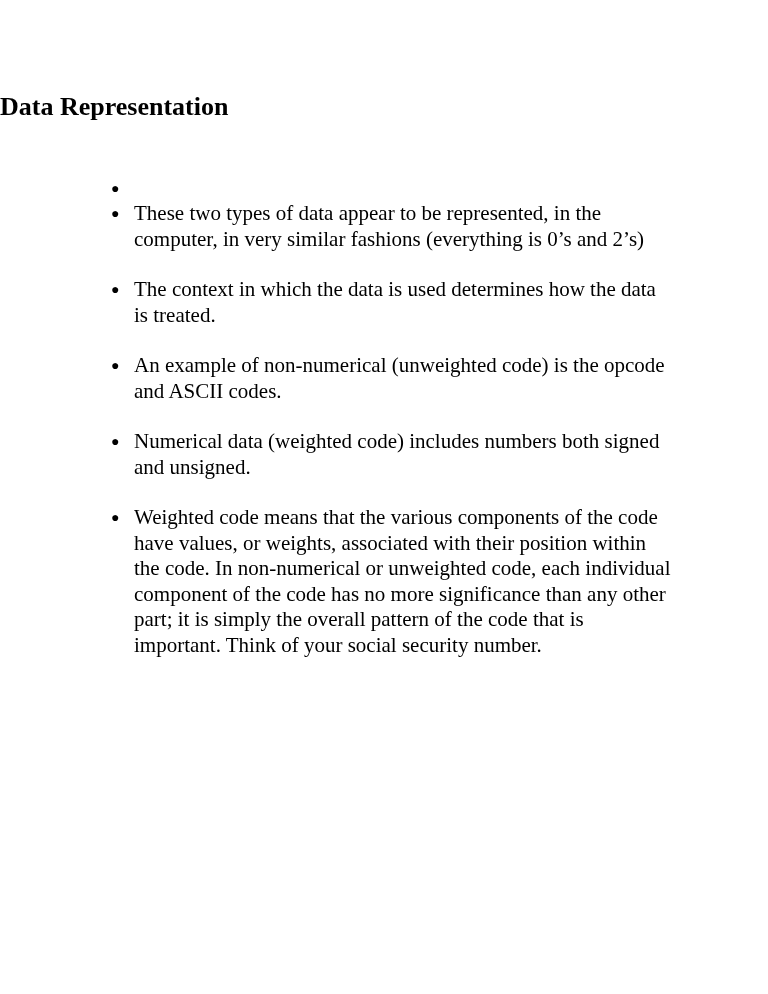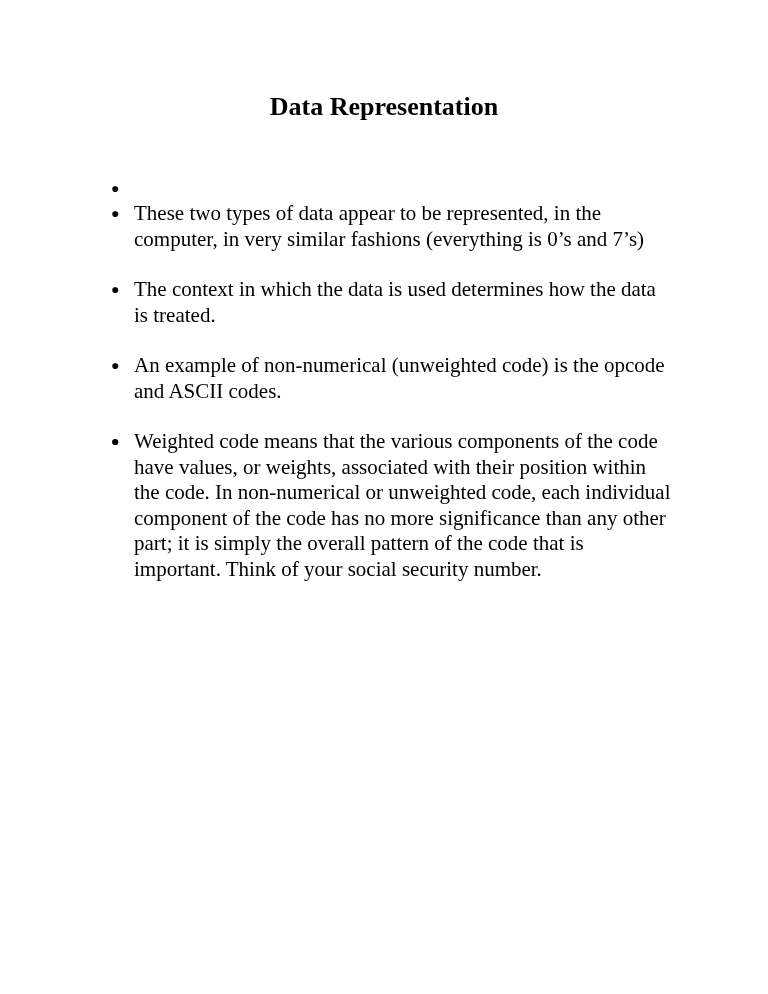--- a/index.html
+++ b/index.html
@@ -1,48 +1,49 @@
 <!DOCTYPE html>
 <html><head>
   <meta charset="utf-8">
   <style>
     html, body { margin: 0; padding: 0; background: #ffffff; }
     body {
       width: 768px; height: 994px; position: relative; overflow: hidden;
       font-family: "Liberation Serif", "DejaVu Serif", serif; color: #000;
     }
     .title {
-      position: absolute; top: 91px; left: 0; width: 768px; text-align: center;
+      position: absolute; top: 91px; left: 0; width: 768px; text-align: left;
       font-weight: bold; font-size: 26px; line-height: 32px;
     }
     .list { position: absolute; left: 105px; top: 176px; width: 570px; margin: 0; padding: 0; list-style: none; }
     .item { position: relative; padding-left: 29px; font-size: 21px; line-height: 25.5px; margin-bottom: 25px; }
     .bullet { position: absolute; left: 6px; top: 0; font-size: 14px; line-height: 25.5px; }
   </style>
 </head>
 <body>
 
 <div class="title">Data Representation</div>
 
 <ul class="list">
   <li class="item">
     <span class="bullet">●</span>
   </li>
   <li class="item">
     <span class="bullet">●</span>
-    <span>These two types of data appear to be represented, in the computer, in very similar fashions (everything is 0’s and 7’s)</span>
+    <span>These two types of data appear to be represented, in the computer, in very similar fashions (everything is 0’s and 2’s)</span>
   </li>
   <li class="item">
     <span class="bullet">●</span>
     <span>The context in which the data is used determines how the data is treated.</span>
   </li>
   <li class="item">
     <span class="bullet">●</span>
     <span>An example of non-numerical (unweighted code) is the opcode and ASCII codes.</span>
   </li>
   <li class="item">
     <span class="bullet">●</span>
+    <span>Numerical data (weighted code) includes numbers both signed and unsigned.</span>
   </li>
   <li class="item">
     <span class="bullet">●</span>
     <span>Weighted code means that the various components of the code have values, or weights, associated with their position within the code. In non-numerical or unweighted code, each individual component of the code has no more significance than any other part; it is simply the overall pattern of the code that is important. Think of your social security number.</span>
   </li>
 </ul>
 
 </body></html>

